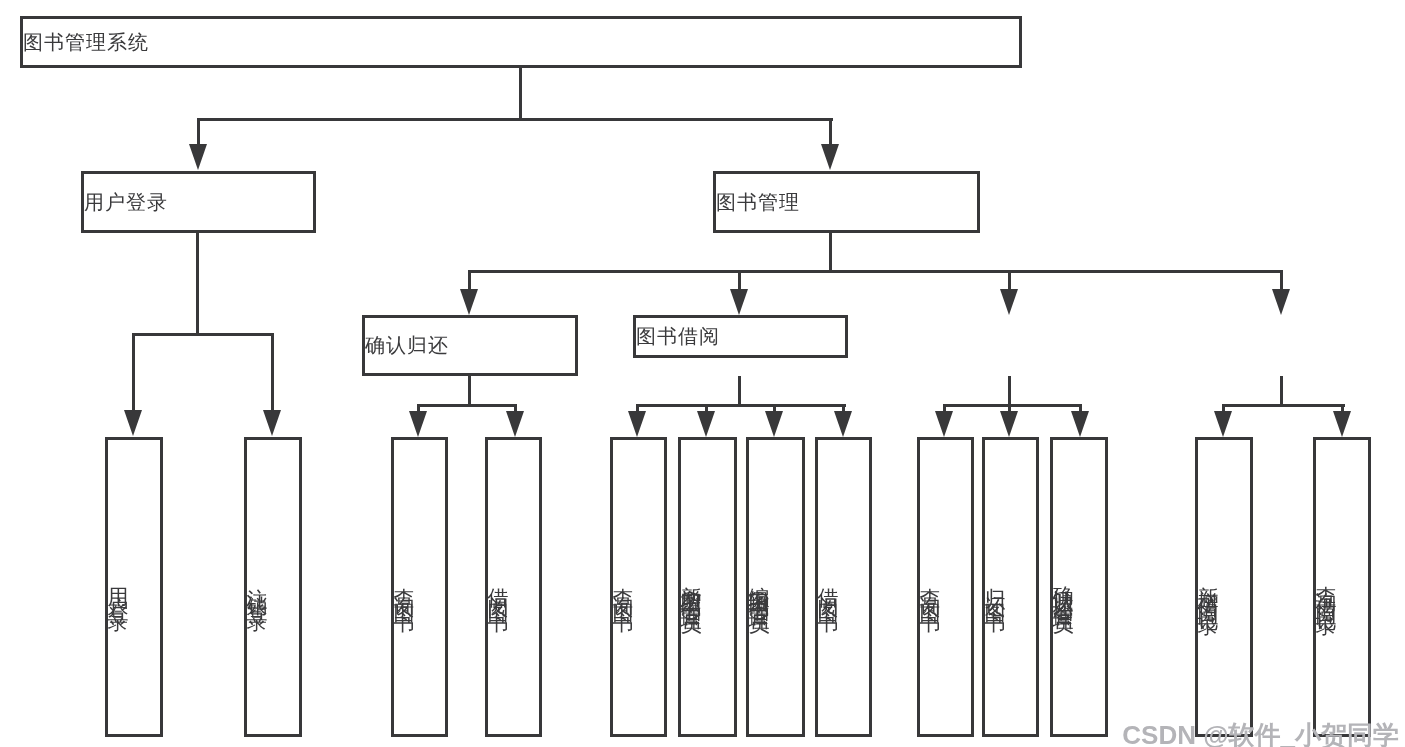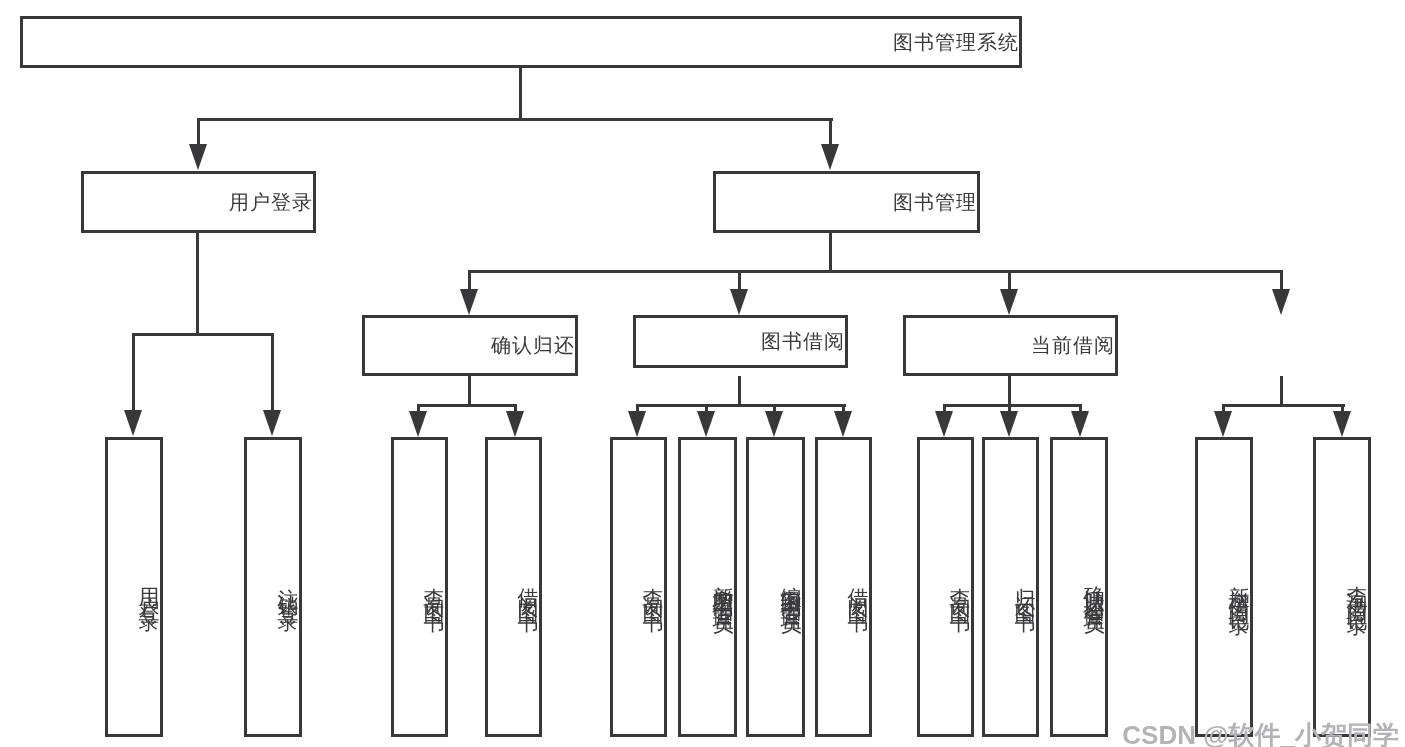--- a/index.html
+++ b/index.html
@@ -15,21 +15,21 @@
     overflow:hidden;
     font-family:"Liberation Sans", sans-serif;
   }
   .node{
     position:absolute;
     box-sizing:border-box;
     border:3px solid var(--line);
     background:#ffffff;
     display:flex;
     align-items:center;
-    justify-content:flex-end;
+    justify-content:flex-start;
     color:var(--text);
   }
   .node.h .lbl{
     font-size:20px;
     letter-spacing:1px;
     white-space:nowrap;
   }
   .node.v .lbl{
     writing-mode:vertical-rl;
     text-orientation:mixed;
@@ -71,25 +71,22 @@
   <div class="node h" style="left:81px;top:171px;width:235px;height:62px">
     <span class="lbl">用户登录</span>
   </div>
   <div class="node h" style="left:713px;top:171px;width:267px;height:62px">
     <span class="lbl">图书管理</span>
   </div>
 
   <div class="node h" style="left:362px;top:315px;width:216px;height:61px">
     <span class="lbl">确认归还</span>
   </div>
-  <div class="node h" style="left:633px;top:315px;width:215px;height:53px">
+  <div class="node h" style="left:633px;top:315px;width:215px;height:43px">
     <span class="lbl">图书借阅</span>
-  </div>
-  <div class="node h" style="left:903px;top:315px;width:215px;height:61px">
-    <span class="lbl">当前借阅</span>
   </div>
 
   <div class="node v" style="left:105px;top:437px;width:58px;height:300px">
     <span class="lbl">用户登录</span>
   </div>
   <div class="node v" style="left:244px;top:437px;width:58px;height:300px">
     <span class="lbl">注销登录</span>
   </div>
 
   <div class="node v" style="left:391px;top:437px;width:57px;height:300px">

